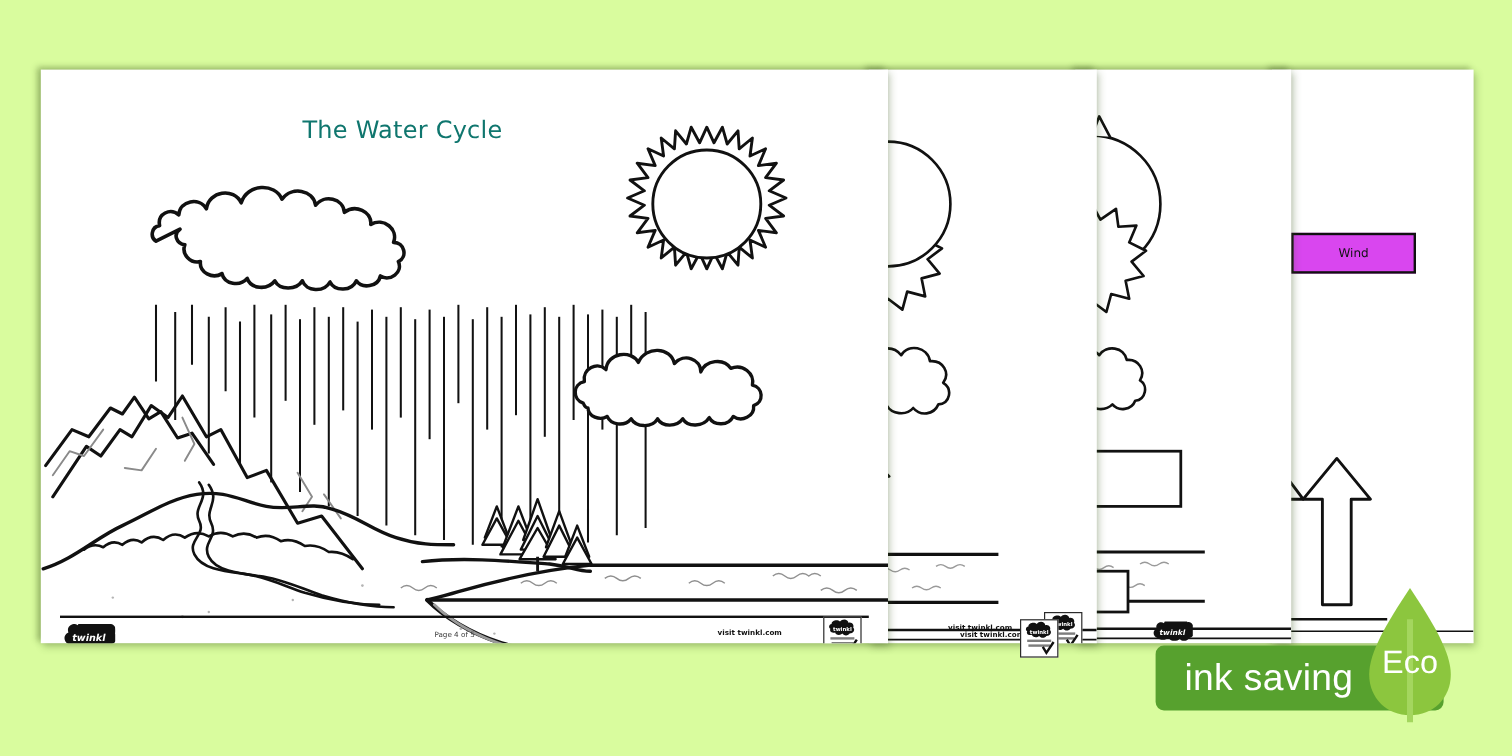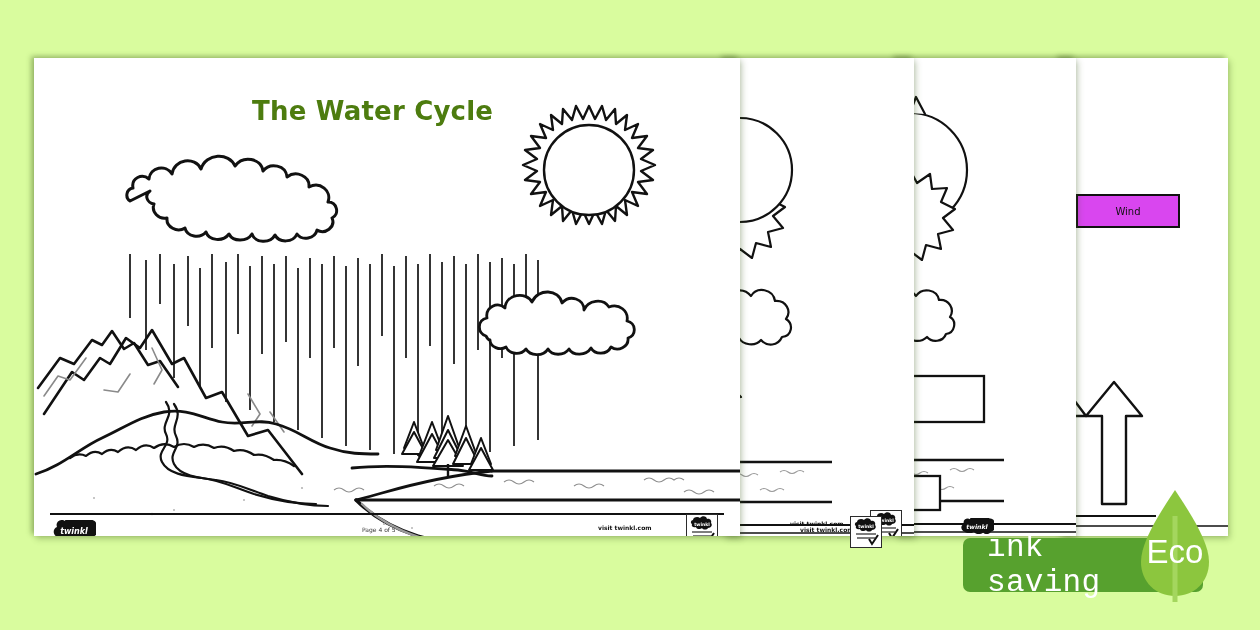--- a/index.html
+++ b/index.html
@@ -21,21 +21,21 @@
   #sheet-3{left:724px;top:58px;width:190px;height:478px;}
   #sheet-4{left:34px;top:58px;width:706px;height:478px;z-index:5;}
 
   .art{position:absolute;inset:0;}
   .art svg{display:block;width:100%;height:100%;}
 
   
   .title{
     position:absolute;left:252px;top:96px;z-index:9;
     font-family:"DejaVu Sans", sans-serif;
-    font-weight:bold;font-size:26px;color:#4d7c0f;
+    font-weight:normal;font-size:20px;color:#0f766e;
     letter-spacing:.2px;white-space:nowrap;
   }
 
   
   .footer-rule{position:absolute;left:0;right:0;height:0;border-top:2px solid #111;}
   .page-num{
     position:absolute;font-family:"DejaVu Sans",sans-serif;
     font-size:6px;color:#3a3a3a;white-space:nowrap;
   }
   .visit{
@@ -60,30 +60,30 @@
 
   
   .eco{position:absolute;left:963px;top:534px;width:276px;height:62px;z-index:40;}
   .eco-bar{
     position:absolute;left:0;top:4px;width:240px;height:54px;
     background:#57a12e;border-radius:7px;
   }
   .eco-bar-text{
     position:absolute;left:24px;top:4px;width:176px;height:54px;
     display:flex;align-items:center;
-    color:#ffffff;font-family:Liberation Mono, monospace;
+    color:#ffffff;font-family:Liberation Sans, sans-serif;
     font-size:31px;letter-spacing:.3px;
   }
   .eco-leaf{position:absolute;left:148px;top:-48px;width:128px;height:116px;}
   .eco-leaf svg{display:block;width:100%;height:100%;}
   .eco-leaf-text{
     position:absolute;left:148px;top:-48px;width:128px;height:116px;
     display:flex;align-items:center;justify-content:center;
     color:#ffffff;font-family:"Liberation Sans",sans-serif;
-    font-size:33px;padding-top:16px;box-sizing:border-box;
+    font-size:27px;padding-top:16px;box-sizing:border-box;
   }
 </style>
 </head>
 <body>
 
 <div class="stage">
 
   <div class="sheet" id="sheet-1">
     <div class="art">
       <svg viewBox="0 0 168 478" xmlns="http://www.w3.org/2000/svg">

